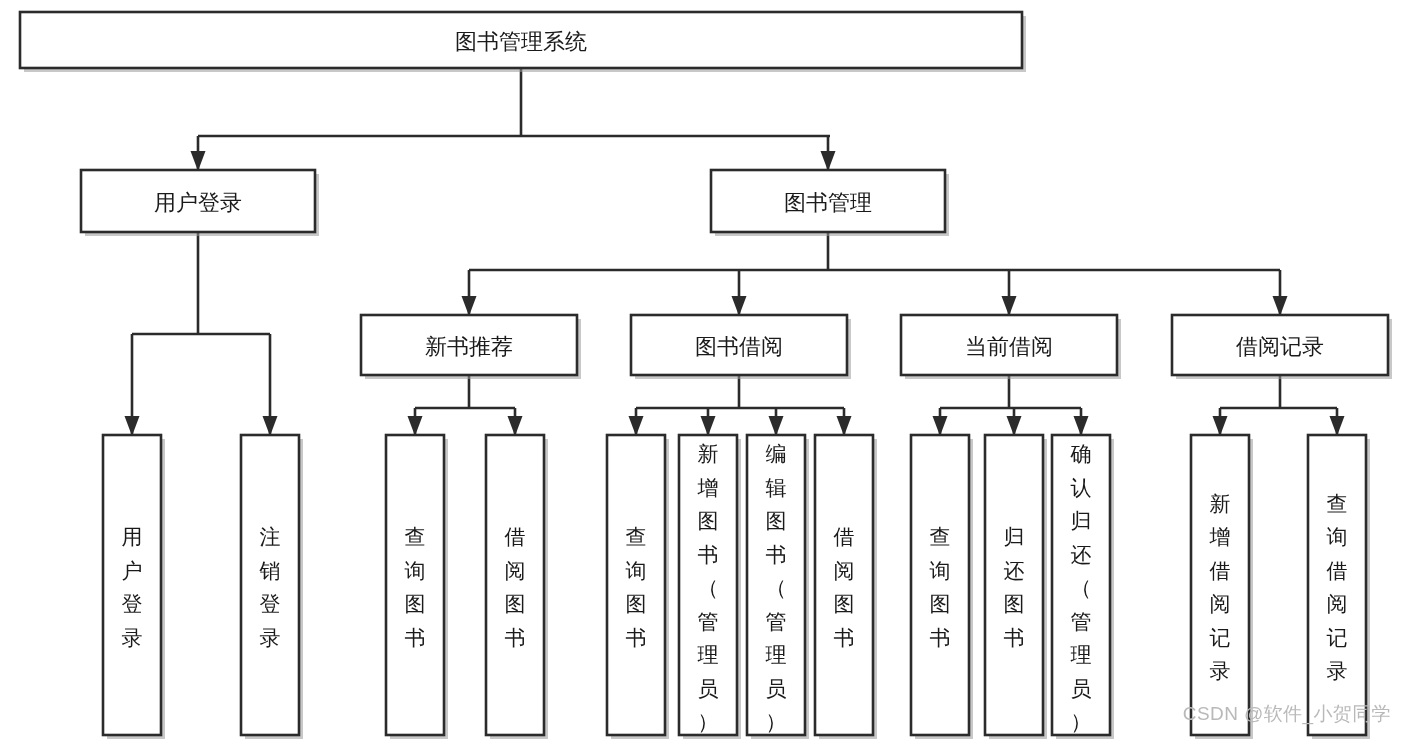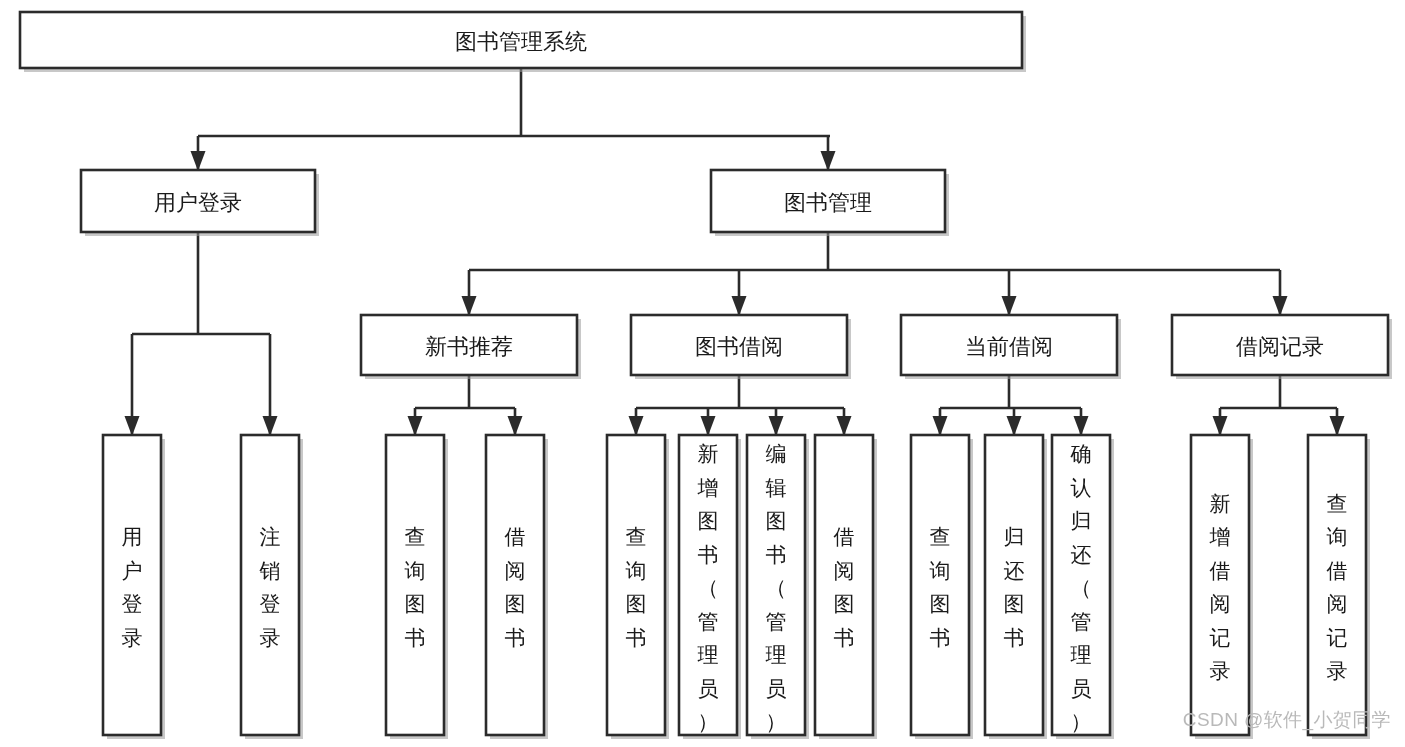--- a/index.html
+++ b/index.html
@@ -55,21 +55,21 @@
   }
   .node-label-v {
     font-family: "Liberation Sans", "DejaVu Sans", sans-serif;
     font-size: 21px;
     fill: #1a1a1a;
     text-anchor: middle;
   }
   .watermark-text {
     position: absolute;
     right: 14px;
-    bottom: 14px;
+    bottom: 20px;
     font-family: "Liberation Sans", "DejaVu Sans", sans-serif;
     font-size: 19px;
     color: #b9b9b9;
     white-space: nowrap;
     letter-spacing: 0.4px;
     pointer-events: none;
   }
 </style>
 </head>
 <body>

